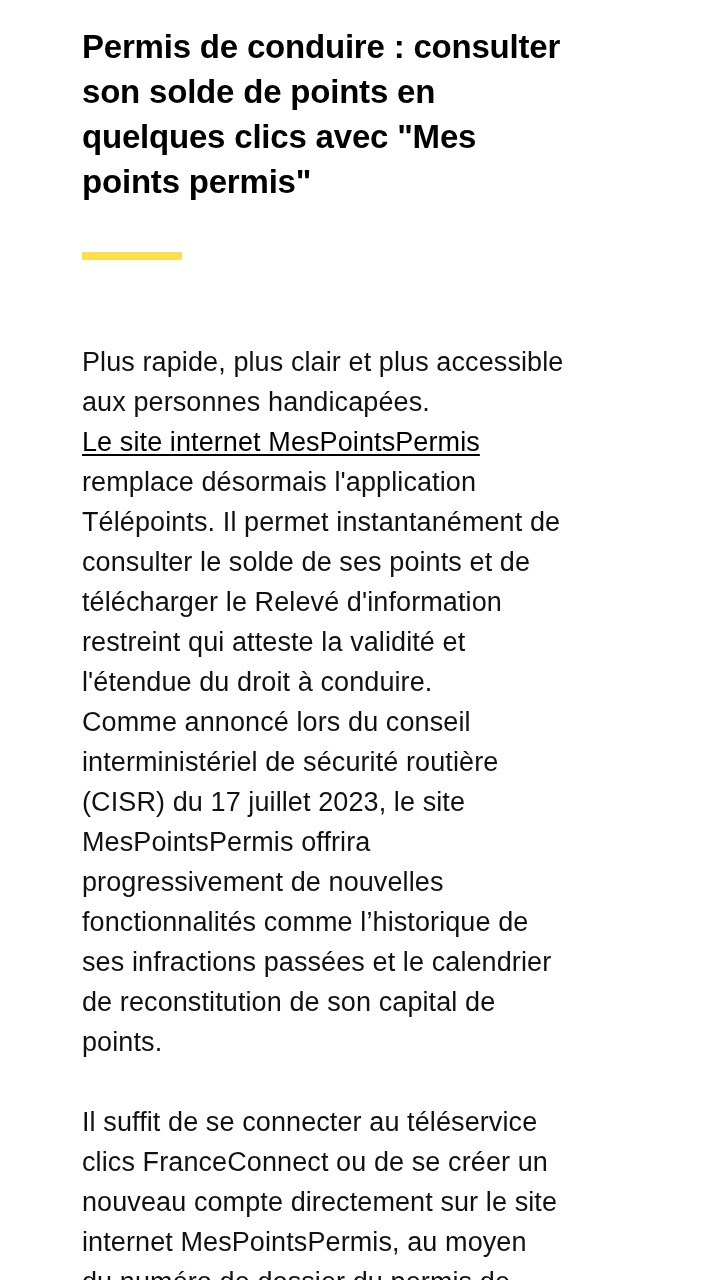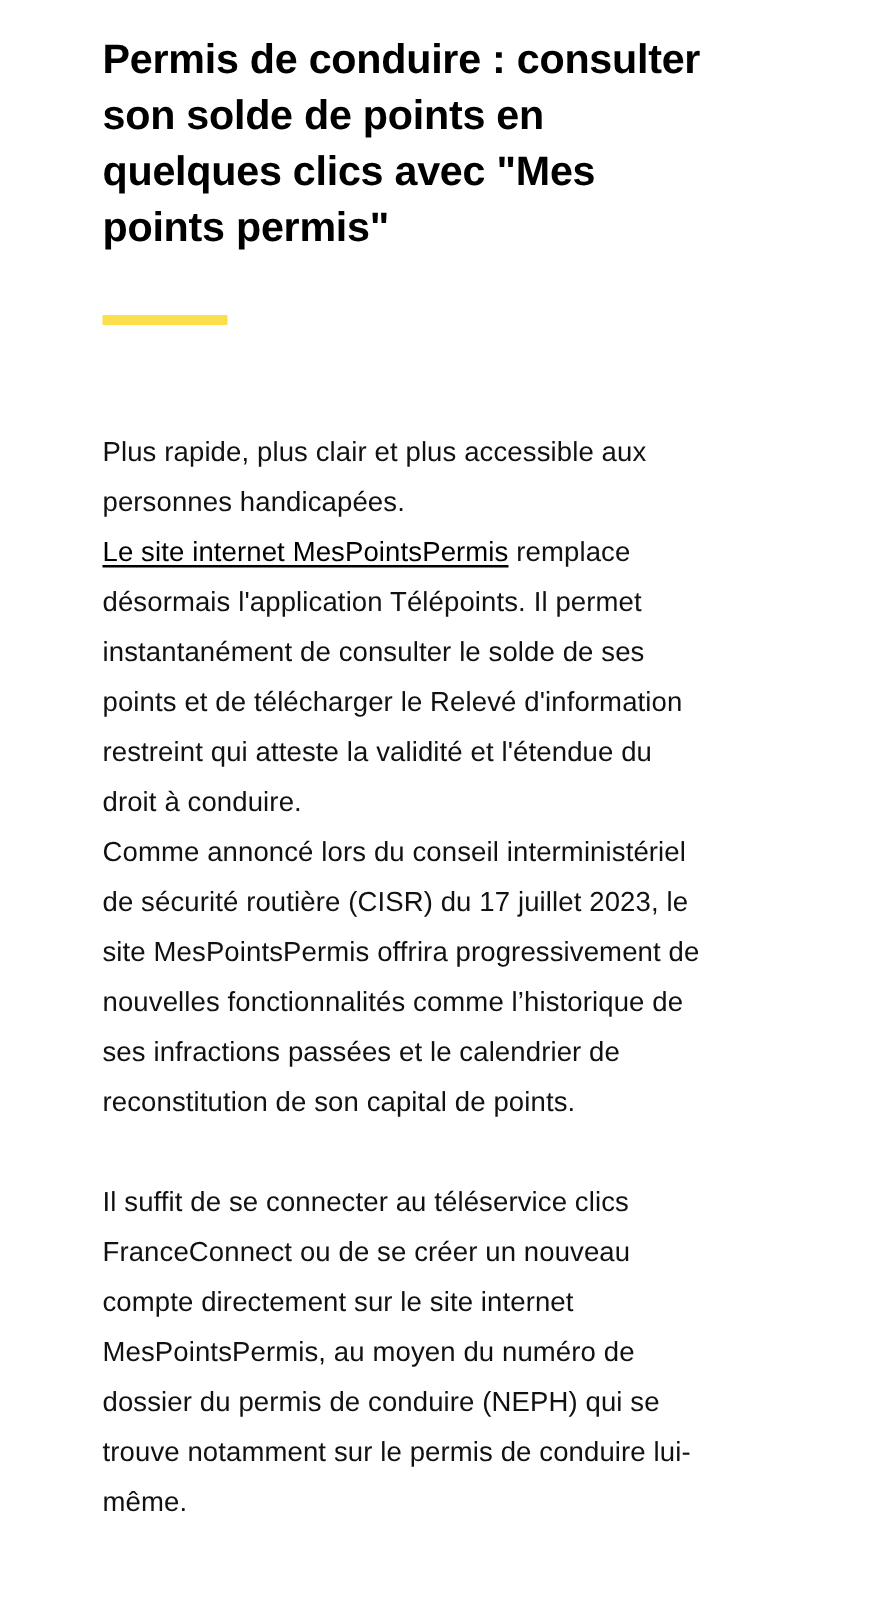--- a/index.html
+++ b/index.html
@@ -56,21 +56,21 @@
     margin: 0;
     padding: 0;
     display: block;
   }
 
   .body-block {
     margin-top: 82px;
   }
 
   .para {
-    font-size: 22px;
+    font-size: 27px;
     line-height: 40px;
     font-weight: 400;
     color: #111111;
     margin: 0;
     letter-spacing: 0.1px;
   }
 
   .para + .para {
     margin-top: 40px;
   }

